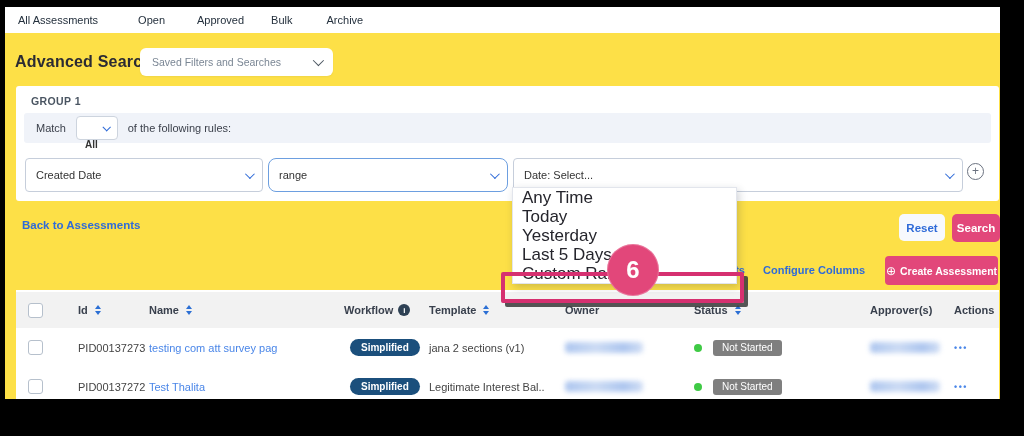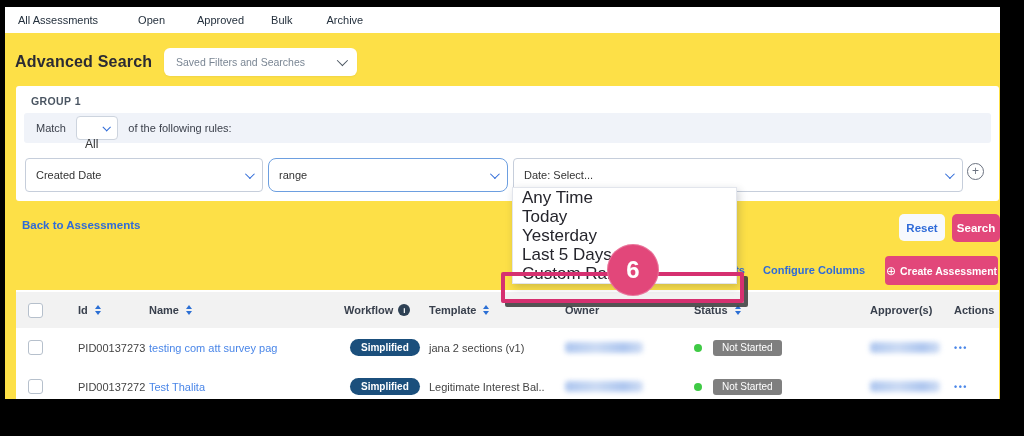--- a/index.html
+++ b/index.html
@@ -26,42 +26,42 @@
   .nav-item:nth-child(4){margin-left:27px;}
   .nav-item:nth-child(5){margin-left:34px;}
   
   .page-title{
     position:absolute;left:10px;top:46px;font-size:16px;font-weight:600;color:#2b2b33;
     letter-spacing:.2px;
   }
   .saved-filters{
     position:absolute;left:135px;top:41px;width:193px;height:28px;background:#fff;
     border-radius:6px;display:flex;align-items:center;justify-content:space-between;
-    padding:0 12px;box-sizing:border-box;cursor:pointer;box-shadow:0 1px 2px rgba(30,50,90,.06);margin-left:24px;
+    padding:0 12px;box-sizing:border-box;cursor:pointer;box-shadow:0 1px 2px rgba(30,50,90,.06);
   }
   .saved-filters .lbl{font-size:10.5px;color:#7a8694;}
   
   .chev{width:7px;height:7px;border-right:1.6px solid #4a5560;border-bottom:1.6px solid #4a5560;
     transform:rotate(45deg) translateY(-2px);display:inline-block;}
   .chev.blue{border-color:#2f6bd8;}
   
   .panel{
     position:absolute;left:11px;top:79px;width:983px;height:115px;background:#fff;border-radius:3px;
   }
   .group-label{position:absolute;left:15px;top:9px;font-size:10.5px;font-weight:600;color:#4a5562;letter-spacing:.4px;}
   .match-band{
     position:absolute;left:8px;top:27px;width:967px;height:30px;background:#f0f3f9;border-radius:3px;
     display:flex;align-items:center;font-size:11px;color:#3a3f4a;
   }
   .match-band .word{margin-left:12px;}
   .all-select{
     margin-left:10px;height:22px;background:#fff;border:1px solid #cdd4de;border-radius:4px;
     display:flex;align-items:center;padding:0 8px;gap:5px;cursor:pointer;
   }
-  .all-select .val{font-size:12px;font-weight:400;color:#333;margin-top:32px;}
+  .all-select .val{font-size:10px;font-weight:700;color:#333;margin-top:32px;}
   .all-select .chev{width:5px;height:5px;transform:rotate(45deg) translateY(-1px);}
   .match-band .suffix{margin-left:10px;}
   .rule-select{
     position:absolute;height:28px;background:#fff;border:1px solid #c6cedb;border-radius:4px;
     display:flex;align-items:center;justify-content:space-between;padding:16px 10px;
     box-sizing:border-box;font-size:11px;color:#333;cursor:pointer;top:72px;
   }
   .rule-select .chev{width:6px;height:6px;}
   #field-select{left:9px;width:238px;}
   #operator-select{left:252px;width:240px;border-color:#6d9fe0;border-radius:8px;}

